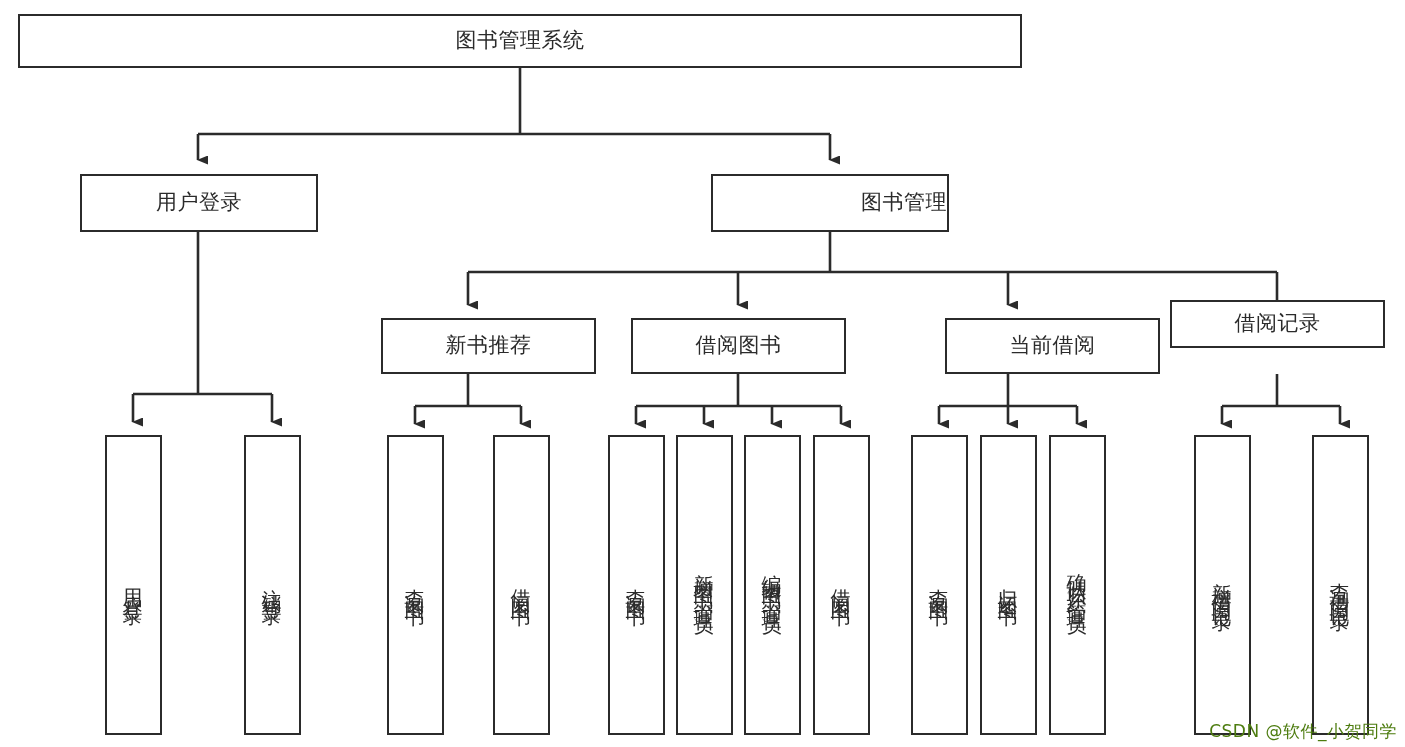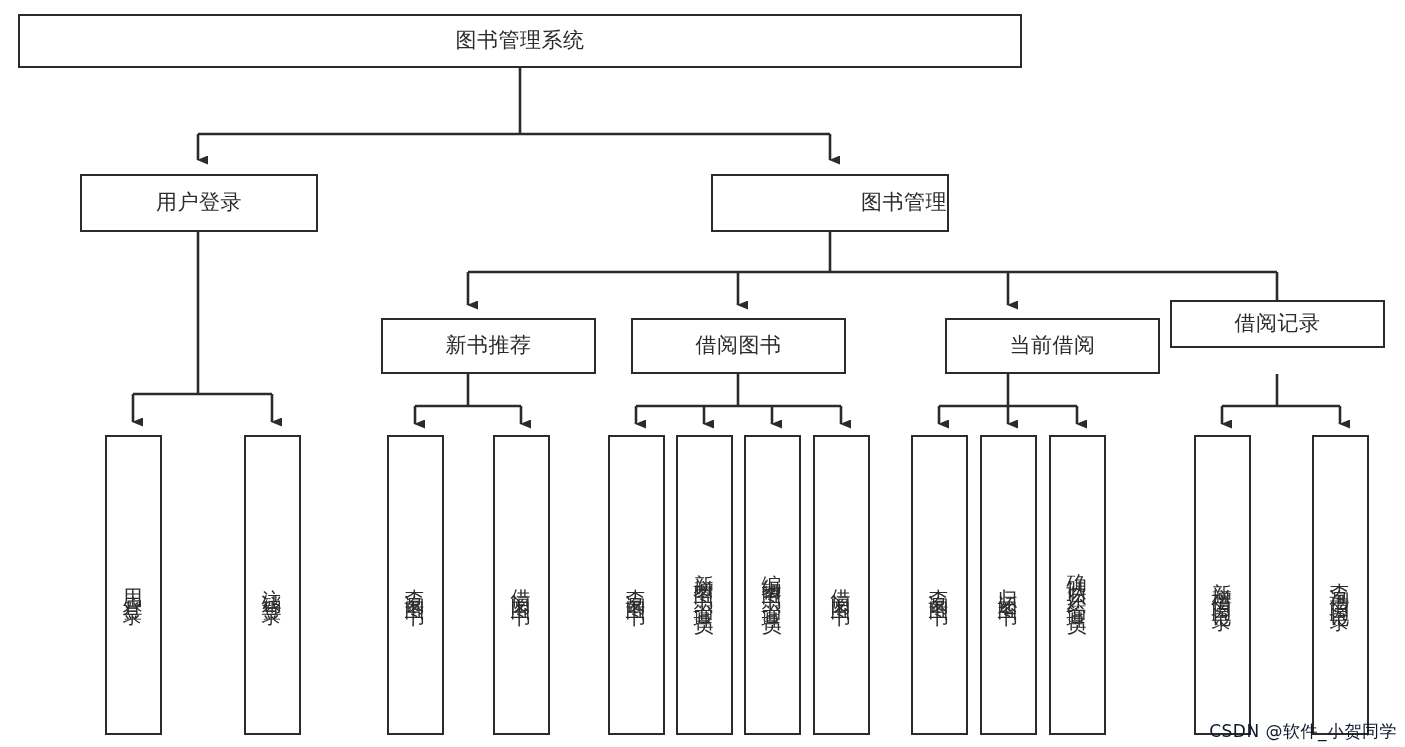--- a/index.html
+++ b/index.html
@@ -55,21 +55,21 @@
     writing-mode: vertical-rl;
     text-orientation: upright;
     letter-spacing: 6px;
     display: block;
   }
   .watermark {
     position: absolute;
     right: 8px;
     bottom: 4px;
     font-size: 17px;
-    color: #0f172a;
+    color: #4d7c0f;
     white-space: nowrap;
     letter-spacing: 0.5px;
   }
 </style>
 </head>
 <body>
 
 <div id="canvas">
 
   <svg class="wires" viewBox="0 0 1405 747" xmlns="http://www.w3.org/2000/svg">

